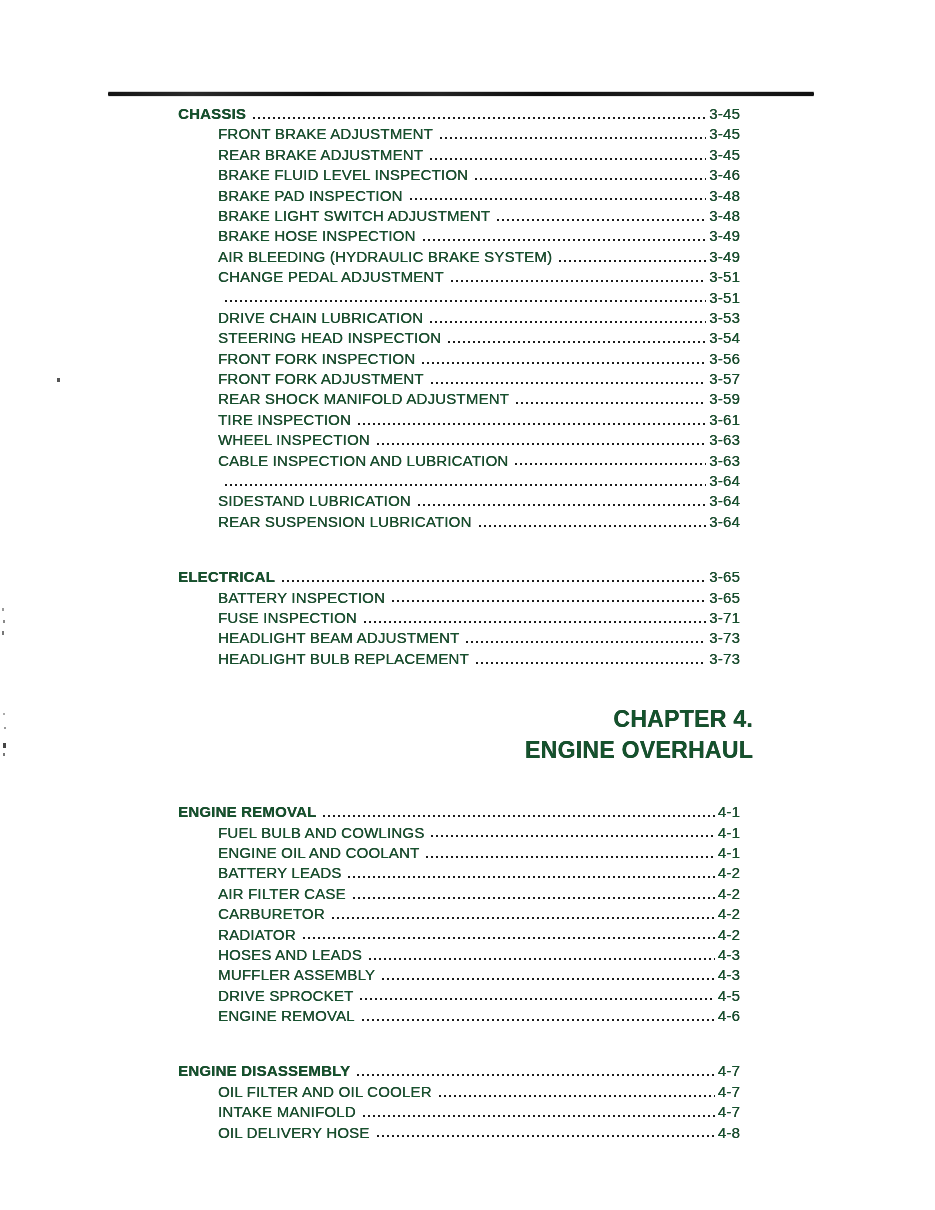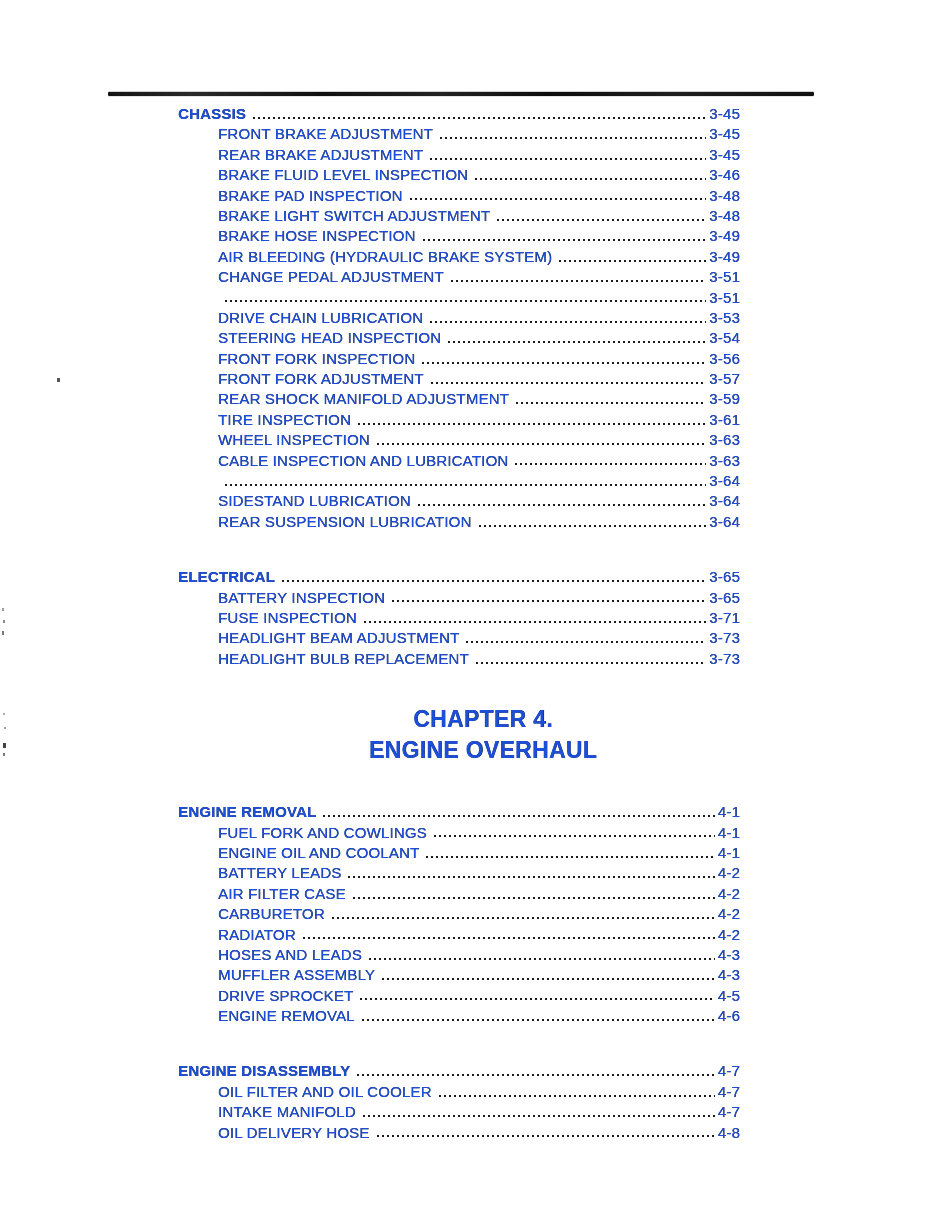--- a/index.html
+++ b/index.html
@@ -2,21 +2,21 @@
 <html><head>
 <meta charset="utf-8">
 <style>
   html, body { margin: 0; padding: 0; background: #e8e8e8; }
   .page {
     position: relative;
     width: 935px;
     height: 1210px;
     background: #ffffff;
     font-family: "Liberation Sans", sans-serif;
-    color: #1d4ed8;
+    color: #14532d;
     overflow: hidden;
     margin: 0 auto;
   }
   .top-rule {
     position: absolute;
     left: 108px;
     top: 92px;
     width: 706px;
     height: 4px;
     background: linear-gradient(to right,
@@ -50,27 +50,27 @@
     margin: 0 3px 0 7px;
     background-image: repeating-linear-gradient(to right, #1b1b1b 0 1.8px, transparent 1.8px 5px);
     background-size: 100% 2.2px;
     background-repeat: no-repeat;
     background-position: 0 100%;
     min-width: 12px;
   }
   .chapter-heading {
     margin-top: 26px;
     margin-bottom: 36px;
-    text-align: center;
+    text-align: right;
     font-weight: 700;
     font-size: 23px;
     line-height: 31px;
     letter-spacing: 0.3px;
     position: relative;
-    left: 24px;
+    left: 13px;
     text-shadow: 0.3px 0.3px 0 #1c1c1c;
   }
   .speck { position: absolute; }
 </style>
 </head>
 <body>
 
 <div class="page">
   <div class="top-rule"></div>
 
@@ -211,21 +211,21 @@
         <div>CHAPTER 4.</div>
         <div>ENGINE OVERHAUL</div>
       </div>
       <div class="block section">
         <div class="row header">
           <span class="label">ENGINE REMOVAL</span>
           <span class="dots"></span>
           <span class="page-num">4-1</span>
         </div>
         <div class="row sub">
-          <span class="label">FUEL FORK AND COWLINGS</span>
+          <span class="label">FUEL BULB AND COWLINGS</span>
           <span class="dots"></span>
           <span class="page-num">4-1</span>
         </div>
         <div class="row sub">
           <span class="label">ENGINE OIL AND COOLANT</span>
           <span class="dots"></span>
           <span class="page-num">4-1</span>
         </div>
         <div class="row sub">
           <span class="label">BATTERY LEADS</span>

